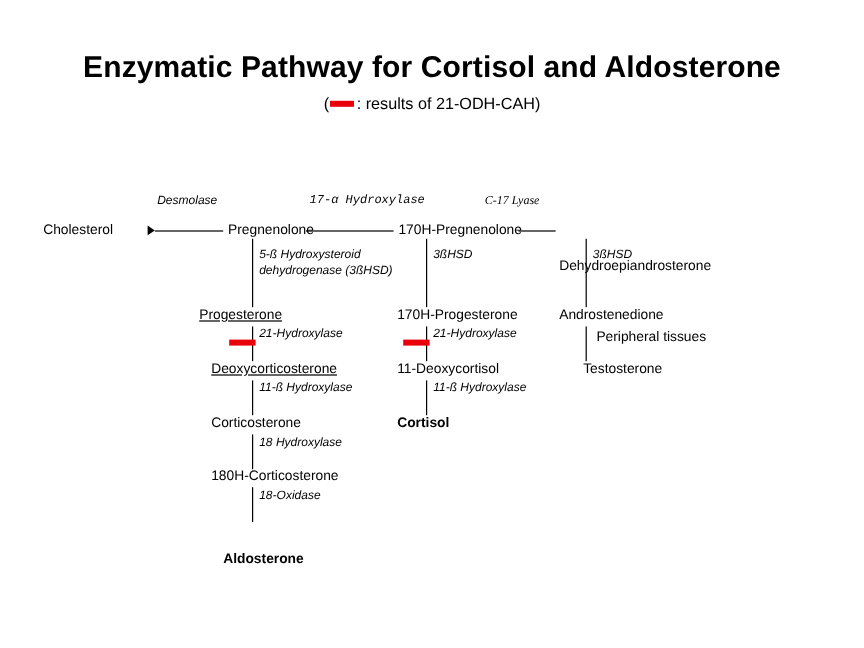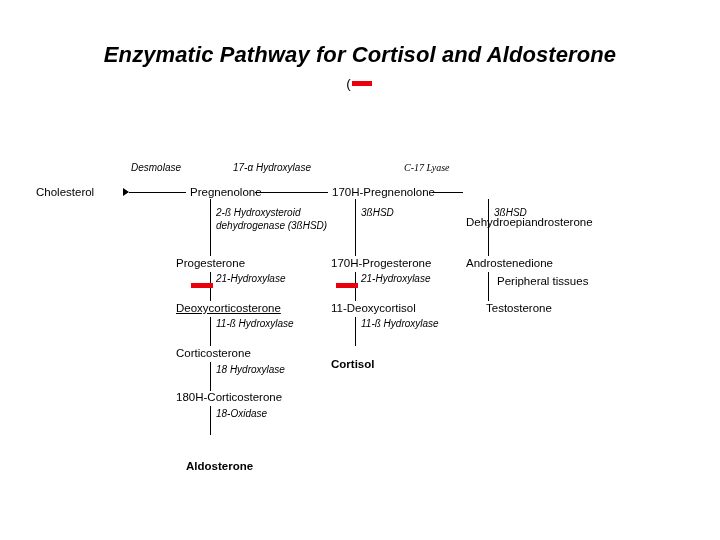--- a/index.html
+++ b/index.html
@@ -18,25 +18,24 @@
 
   
   #title-block {
     position: absolute;
     left: 0;
     top: 42px;
     width: 720px;
     text-align: center;
   }
   #page-title {
-    font-size: 22px;
+    font-size: 25px;
     font-weight: bold;
     letter-spacing: 0.1px;
     white-space: nowrap;
-    font-style: italic;
   }
   #subtitle-row {
     margin-top: 8px;
     font-size: 13.5px;
     display: flex;
     justify-content: center;
     align-items: center;
     white-space: nowrap;
   }
   .legend-dash {
@@ -101,50 +100,51 @@
   }
 </style>
 </head>
 <body>
 
 <div id="title-block">
   <div id="page-title">Enzymatic Pathway for Cortisol and Aldosterone</div>
   <div id="subtitle-row">
     <span>(</span>
     <span class="legend-dash"></span>
+    <span>: results of 21-ODH-CAH)</span>
   </div>
 </div>
 
 <div id="diagram">
 
   <div class="enzyme" style="left:131px; top:162px;">Desmolase</div>
-  <div class="enzyme" style="left:233px; top:162px;">17-α Hydroxylase</div>
+  <div class="enzyme" style="left:258px; top:162px;font-family:Liberation Mono, monospace;">17-α Hydroxylase</div>
   <div class="enzyme" style="left:404px; top:162px;font-family:Liberation Serif, serif;">C-17 Lyase</div>
 
   <div class="node" style="left:36px; top:186px;">Cholesterol</div>
   <div class="node" style="left:190px; top:186px;">Pregnenolone</div>
   <div class="node" style="left:332px; top:186px;">170H-Pregnenolone</div>
   <div class="node" style="left:466px; top:186px;margin-top:30px;">Dehydroepiandrosterone</div>
 
   <div class="arrowhead" style="left:123px; top:188px;"></div>
   <div class="hline" style="left:129px; top:192px; width:57px;"></div>
   <div class="hline" style="left:255px; top:192px; width:73px;"></div>
   <div class="hline" style="left:432px; top:192px; width:31px;"></div>
 
   <div class="vline" style="left:210px; top:199px; height:57px;"></div>
-  <div class="enzyme" style="left:216px; top:207px;">2-ß Hydroxysteroid</div>
+  <div class="enzyme" style="left:216px; top:207px;">5-ß Hydroxysteroid</div>
   <div class="enzyme" style="left:216px; top:220px;">dehydrogenase (3ßHSD)</div>
 
   <div class="vline" style="left:355px; top:199px; height:57px;"></div>
   <div class="enzyme" style="left:361px; top:207px;">3ßHSD</div>
 
   <div class="vline" style="left:488px; top:199px; height:57px;"></div>
   <div class="enzyme" style="left:494px; top:207px;">3ßHSD</div>
 
-  <div class="node" style="left:176px; top:257px;">Progesterone</div>
+  <div class="node" style="left:166px; top:257px;text-decoration:underline;">Progesterone</div>
   <div class="node" style="left:331px; top:257px;">170H-Progesterone</div>
   <div class="node" style="left:466px; top:257px;text-align:center;">Androstenedione</div>
 
   <div class="vline" style="left:210px; top:272px; height:29px;"></div>
   <div class="enzyme" style="left:216px; top:273px;">21-Hydroxylase</div>
   <div class="block-bar" style="left:191px; top:283px;"></div>
 
   <div class="vline" style="left:355px; top:272px; height:29px;"></div>
   <div class="enzyme" style="left:361px; top:273px;">21-Hydroxylase</div>
   <div class="block-bar" style="left:336px; top:283px;"></div>
@@ -156,21 +156,21 @@
   <div class="node" style="left:331px; top:302px;">11-Deoxycortisol</div>
   <div class="node" style="left:466px; top:302px;margin-left:20px;">Testosterone</div>
 
   <div class="vline" style="left:210px; top:317px; height:29px;"></div>
   <div class="enzyme" style="left:216px; top:318px;">11-ß Hydroxylase</div>
 
   <div class="vline" style="left:355px; top:317px; height:29px;"></div>
   <div class="enzyme" style="left:361px; top:318px;">11-ß Hydroxylase</div>
 
   <div class="node" style="left:176px; top:347px;">Corticosterone</div>
-  <div class="node bold" style="left:331px; top:358px;">Cortisol</div>
+  <div class="node bold" style="left:331px; top:347px;">Cortisol</div>
 
   <div class="vline" style="left:210px; top:362px; height:29px;"></div>
   <div class="enzyme" style="left:216px; top:364px;">18 Hydroxylase</div>
 
   <div class="node" style="left:176px; top:391px;">180H-Corticosterone</div>
 
   <div class="vline" style="left:210px; top:406px; height:29px;"></div>
   <div class="enzyme" style="left:216px; top:408px;">18-Oxidase</div>
 
   <div class="node bold" style="left:186px; top:436px;margin-top:24px;">Aldosterone</div>

